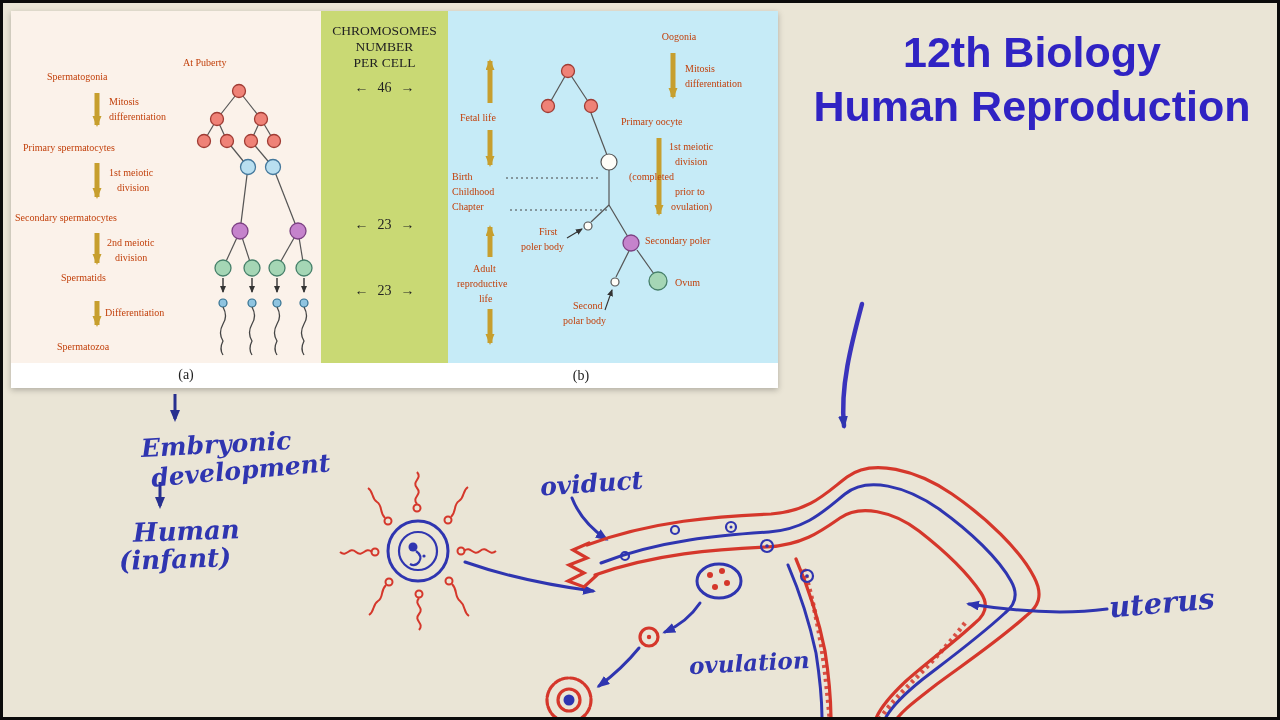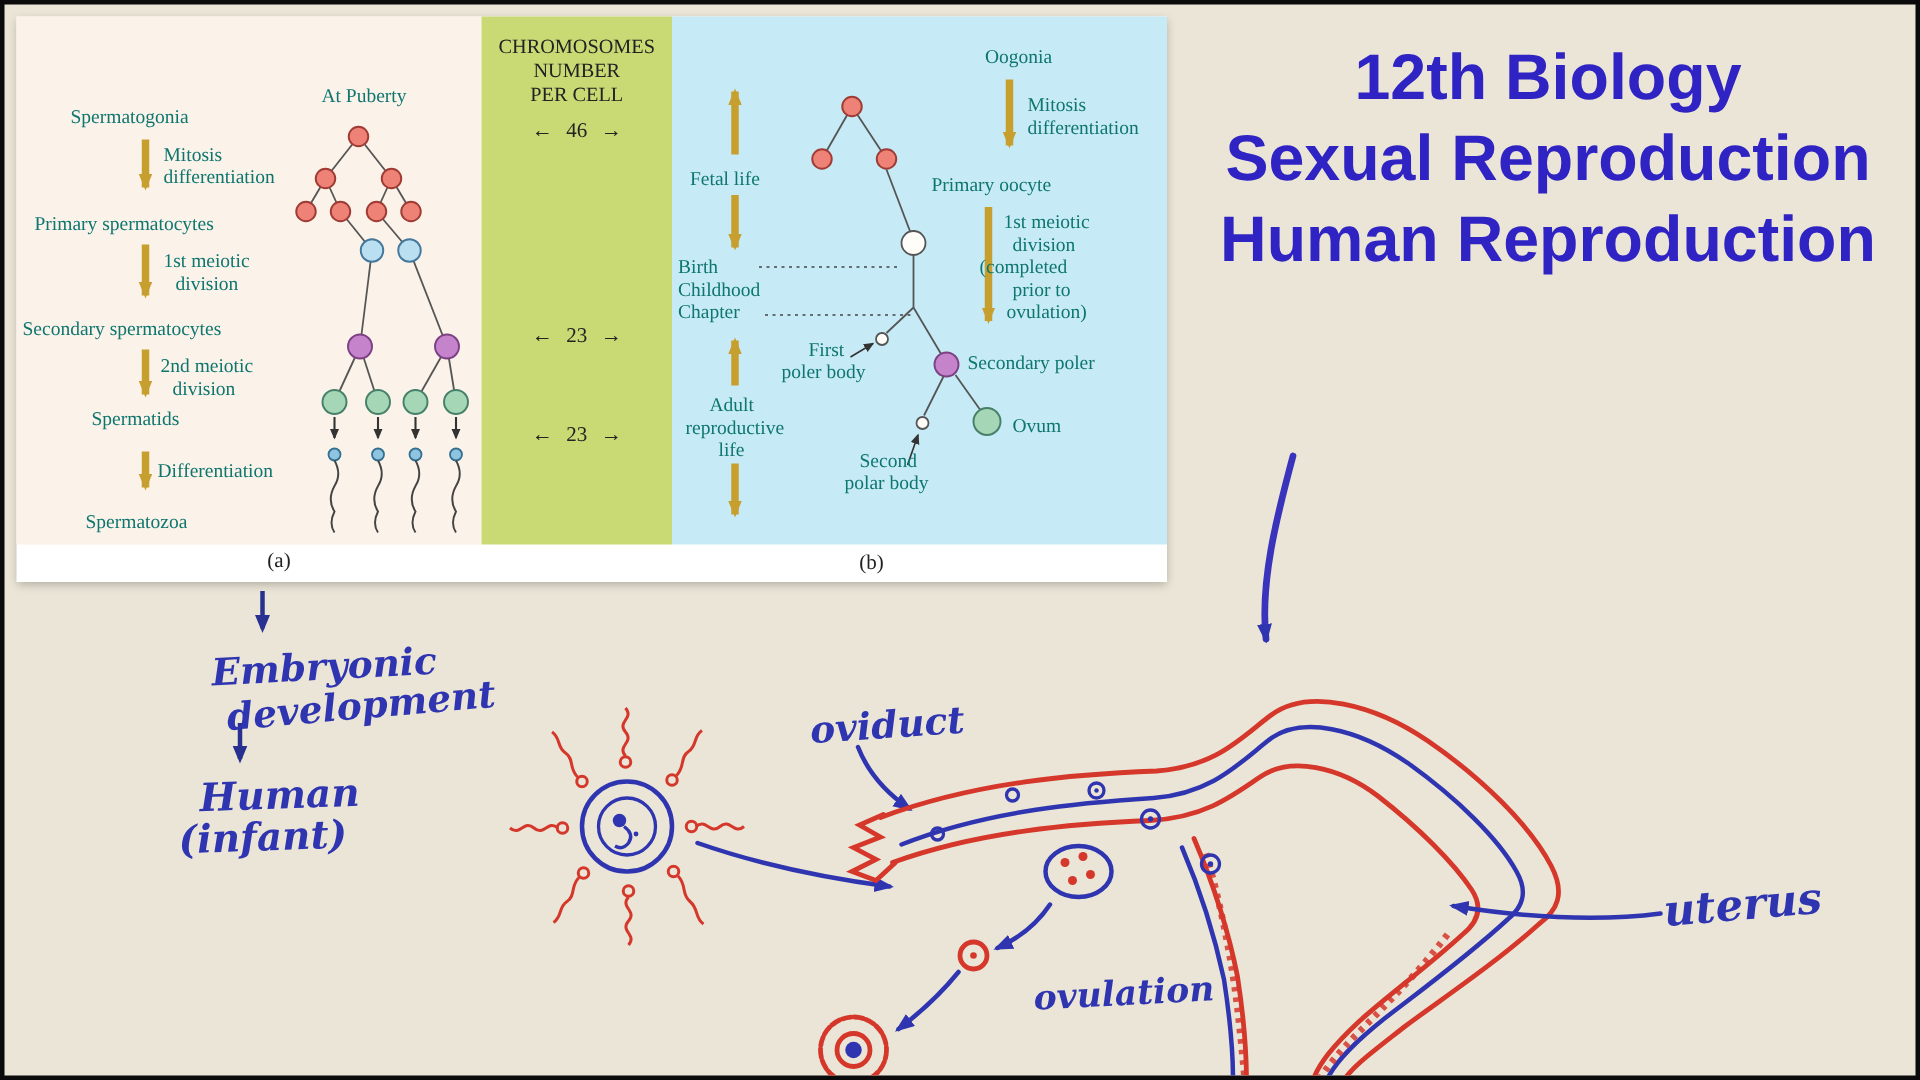--- a/index.html
+++ b/index.html
@@ -7,21 +7,21 @@
   .page { position:relative; width:1280px; height:720px; background:#eae5d6; border:3px solid #0b0b0b; overflow:hidden; }
   .draw-layer { position:absolute; left:0; top:0; width:1280px; height:720px; }
 
   
   .figure { position:absolute; left:8px; top:8px; width:767px; height:377px; background:#ffffff; box-shadow:0 2px 6px rgba(0,0,0,.25); }
   .panel { position:absolute; top:0; height:352px; }
   .panel-a { left:0; width:310px; background:#fbf2ea; }
   .panel-green { left:310px; width:127px; background:#c9d974; }
   .panel-b { left:437px; width:330px; background:#c6ebf7; }
   .figure-svg { position:absolute; left:0; top:0; width:767px; height:377px; }
-  .flabel { position:absolute; font-size:13px; color:#0f766e; white-space:nowrap; line-height:1.1; }
+  .flabel { position:absolute; font-size:10px; color:#c2410c; white-space:nowrap; line-height:1.1; }
   .chrom-header { position:absolute; left:310px; width:127px; text-align:center; font-size:13.5px; color:#222; }
   .chrom-row { position:absolute; left:310px; width:127px; display:flex; justify-content:center; gap:9px; font-size:14px; color:#222; }
   .caption { position:absolute; font-size:14px; color:#222; width:80px; text-align:center; }
 
   
   .title-block { position:absolute; left:785px; top:22px; width:488px; text-align:center;
     font-family:"Liberation Sans", sans-serif; font-weight:bold; font-size:43px; line-height:1.26; }
 
   
   .hand { position:absolute; font-family:"DejaVu Serif", serif; font-style:italic; font-weight:bold;
@@ -237,21 +237,21 @@
         <line class="ptr" x1="594" y1="299" x2="601" y2="279"></line>
 
         <line class="gold" x1="479" y1="92" x2="479" y2="50"></line>
         <line class="gold" x1="479" y1="119" x2="479" y2="154"></line>
 
         <line class="gold" x1="479" y1="246" x2="479" y2="216"></line>
         <line class="gold" x1="479" y1="298" x2="479" y2="332"></line>
       </g>
     </svg>
 
-    <div class="flabel" style="left:160px; top:46px; width:100px; text-align:right">At Puberty</div>
+    <div class="flabel" style="left:172px; top:46px; width:100px; text-align:left">At Puberty</div>
     <div class="flabel" style="left:36px; top:60px">Spermatogonia</div>
     <div class="flabel" style="left:98px; top:85px">Mitosis</div>
     <div class="flabel" style="left:98px; top:100px">differentiation</div>
     <div class="flabel" style="left:12px; top:131px">Primary spermatocytes</div>
     <div class="flabel" style="left:98px; top:156px">1st meiotic</div>
     <div class="flabel" style="left:106px; top:171px">division</div>
     <div class="flabel" style="left:4px; top:201px">Secondary spermatocytes</div>
     <div class="flabel" style="left:96px; top:226px">2nd meiotic</div>
     <div class="flabel" style="left:104px; top:241px">division</div>
     <div class="flabel" style="left:50px; top:261px">Spermatids</div>
@@ -280,40 +280,39 @@
     <div class="flabel" style="left:608px; top:20px; width:120px; text-align:center">Oogonia</div>
     <div class="flabel" style="left:674px; top:52px">Mitosis</div>
     <div class="flabel" style="left:674px; top:67px">differentiation</div>
     <div class="flabel" style="left:449px; top:101px">Fetal life</div>
     <div class="flabel" style="left:610px; top:105px">Primary oocyte</div>
     <div class="flabel" style="left:441px; top:160px">Birth</div>
     <div class="flabel" style="left:441px; top:175px">Childhood</div>
     <div class="flabel" style="left:441px; top:190px">Chapter</div>
     <div class="flabel" style="left:658px; top:130px">1st meiotic</div>
     <div class="flabel" style="left:664px; top:145px">division</div>
-    <div class="flabel" style="left:642px; top:160px">(completed</div>
+    <div class="flabel" style="left:618px; top:160px">(completed</div>
     <div class="flabel" style="left:664px; top:175px">prior to</div>
     <div class="flabel" style="left:660px; top:190px">ovulation)</div>
     <div class="flabel" style="left:528px; top:215px">First</div>
     <div class="flabel" style="left:510px; top:230px">poler body</div>
     <div class="flabel" style="left:634px; top:224px">Secondary poler</div>
     <div class="flabel" style="left:462px; top:252px">Adult</div>
     <div class="flabel" style="left:446px; top:267px">reproductive</div>
     <div class="flabel" style="left:468px; top:282px">life</div>
     <div class="flabel" style="left:562px; top:289px">Second</div>
     <div class="flabel" style="left:552px; top:304px">polar body</div>
     <div class="flabel" style="left:664px; top:266px">Ovum</div>
 
     <div class="caption" style="left:135px; top:356px">(a)</div>
     <div class="caption" style="left:530px; top:357px">(b)</div>
   </div>
 
   <div class="title-block" style="color:#3023c3">
     <div>12th Biology</div>
-    <div>Sexual Reproduction</div>
     <div>Human Reproduction</div>
   </div>
 
   <div class="hand" style="left:138px; top:427px; font-size:25px; transform:rotate(-3deg)">Embryonic</div>
   <div class="hand" style="left:148px; top:453px; font-size:25px; transform:rotate(-5deg)">development</div>
   <div class="hand" style="left:130px; top:513px; font-size:26px; transform:rotate(-2deg)">Human</div>
   <div class="hand" style="left:116px; top:541px; font-size:26px; transform:rotate(-2deg)">(infant)</div>
   <div class="hand" style="left:537px; top:466px; font-size:25px; transform:rotate(-4deg)">oviduct</div>
   <div class="hand" style="left:686px; top:646px; font-size:23px; transform:rotate(-3deg)">ovulation</div>
   <div class="hand" style="left:1106px; top:583px; font-size:29px; transform:rotate(-5deg)">uterus</div>

